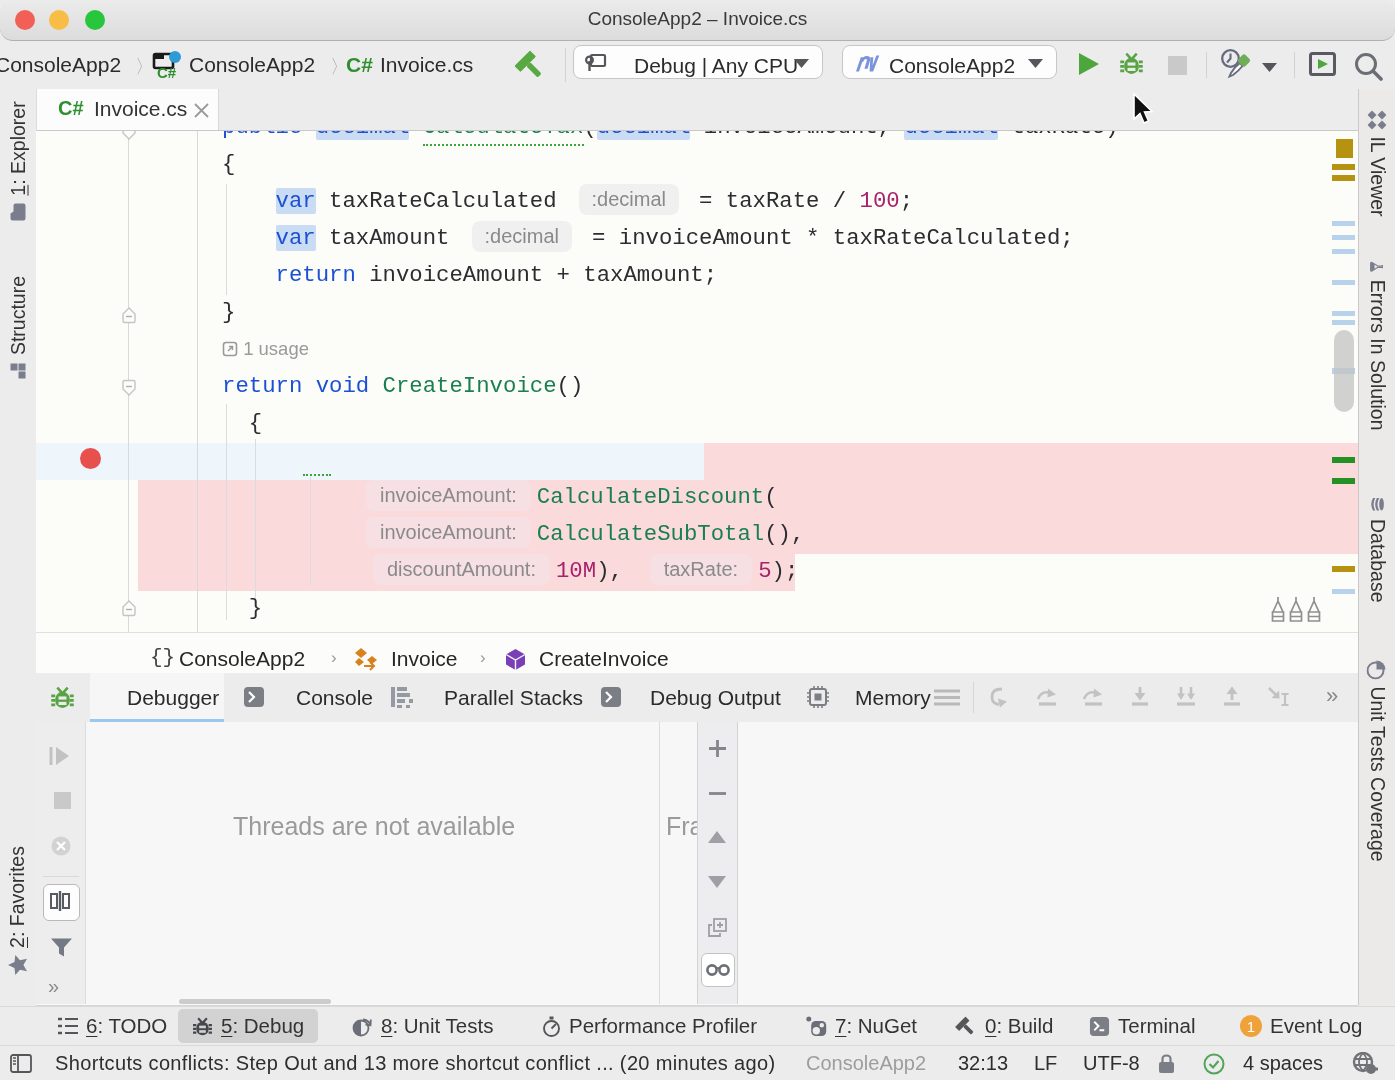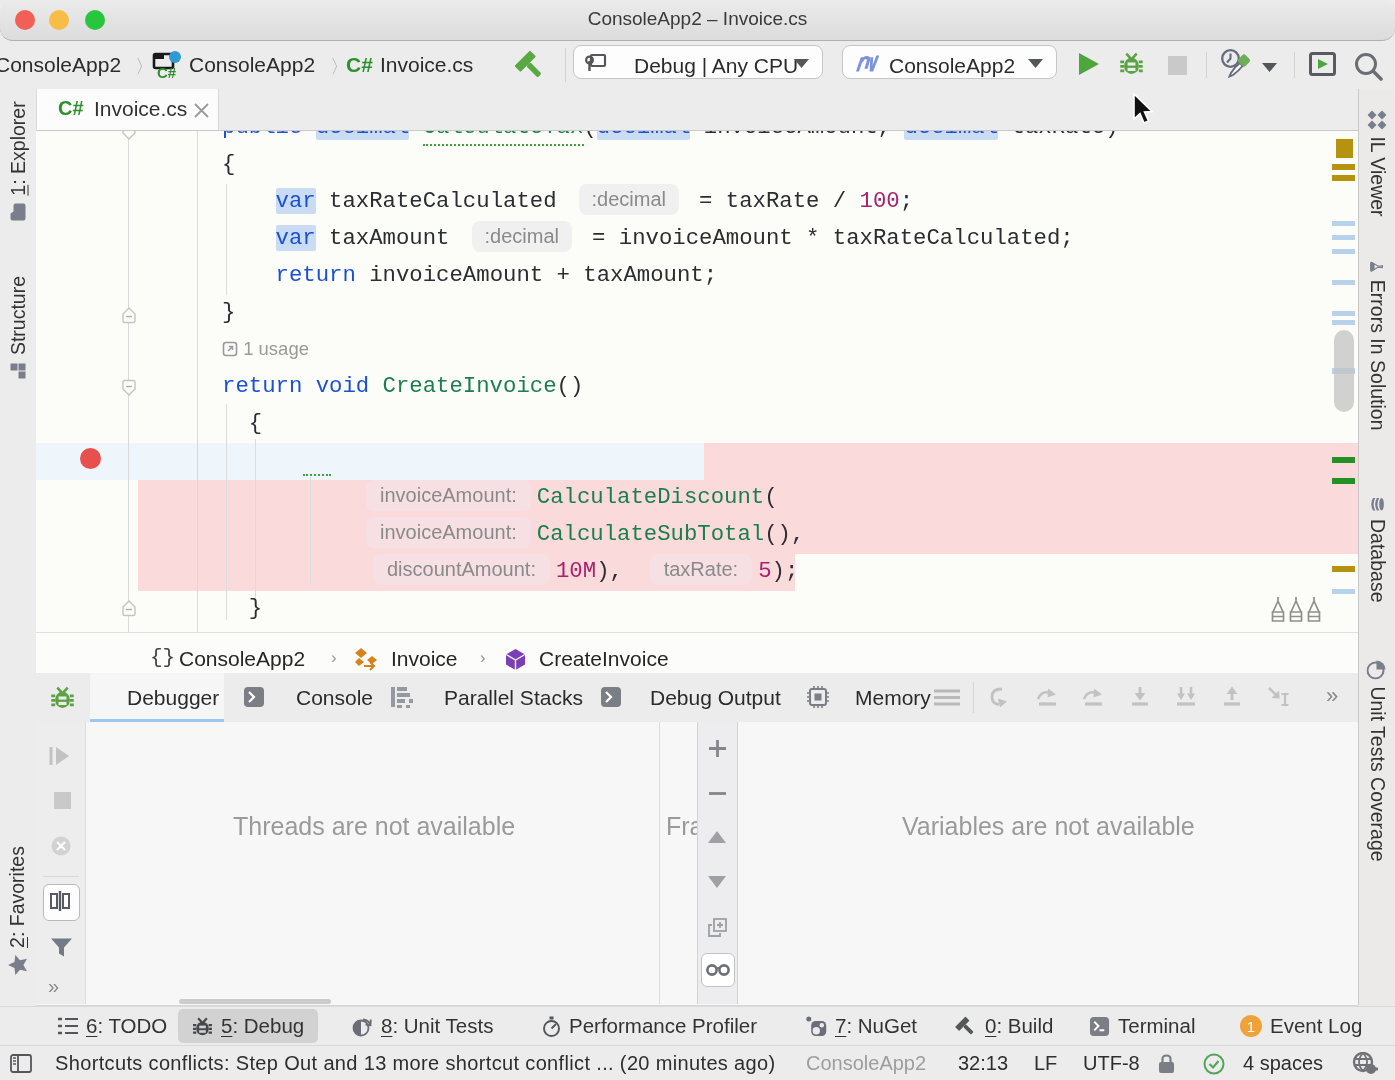--- a/index.html
+++ b/index.html
@@ -469,21 +469,20 @@
       <svg style="position:absolute;left:4px;top:8px;" width="24" height="15" viewBox="0 0 24 15">
           <g fill="none" stroke="#6d6f76" stroke-width="2.6">
             <circle cx="6" cy="8" r="4.6"></circle>
             <circle cx="18" cy="8" r="4.6"></circle>
             <path d="M10.6 6.5 Q12 5.5 13.4 6.5" stroke-width="2"></path>
           </g>
         </svg>
     </div>
   </div>
 
-  <div class="notavail" style="left:866px;top:90px;">Variables are not available</div>
   <div class="abs" style="left:143px;top:277px;width:152px;height:5px;border-radius:3px;background:#cccccc;"></div>
 </div>
 
 <div class="abs" id="toolbar-bottom">
   <div class="twb" style="left:58px;">
     <svg width="20" height="18" viewBox="0 0 20 18">
         <g stroke="#55565a" stroke-width="2">
           <path d="M0 2 L4 2 M0 9 L4 9 M0 16 L4 16" stroke-width="2.6"></path>
           <path d="M7 2 L20 2 M7 9 L20 9 M7 16 L20 16"></path>
         </g>

